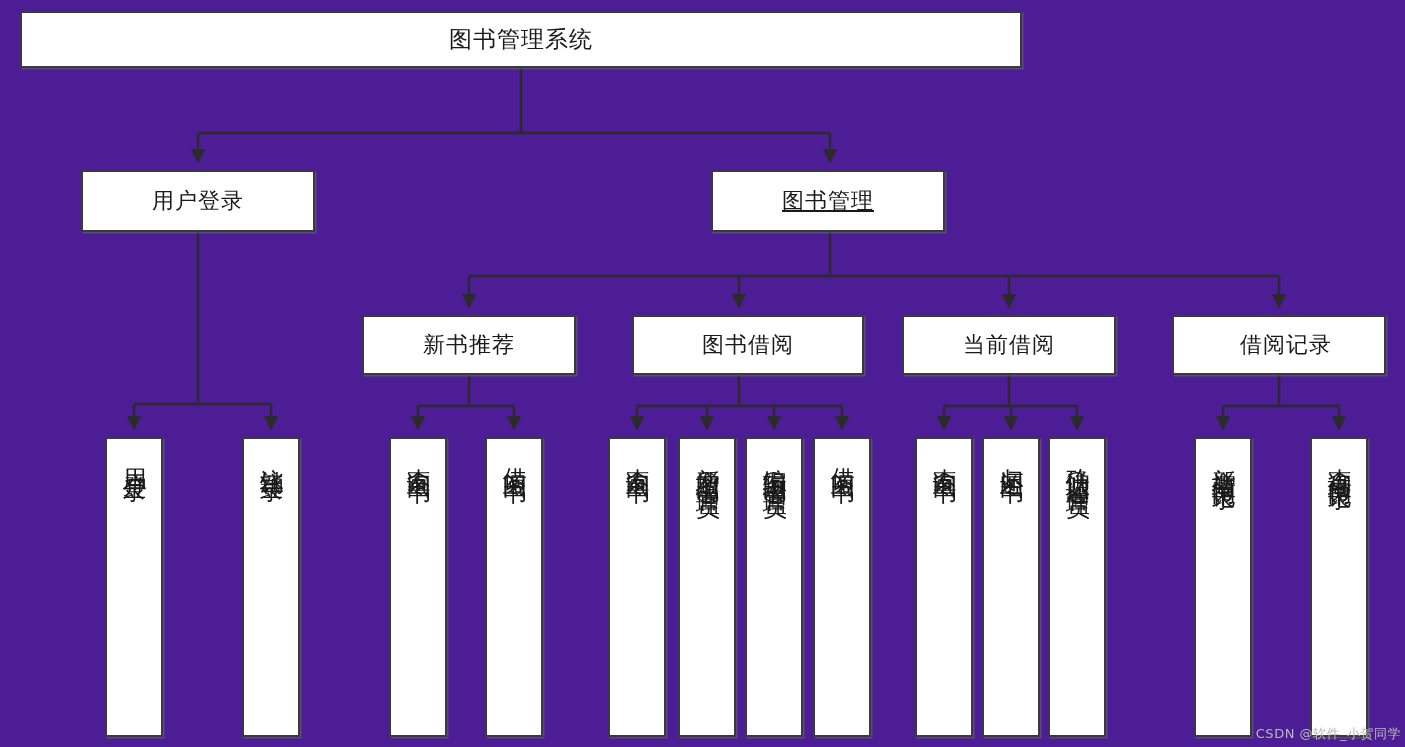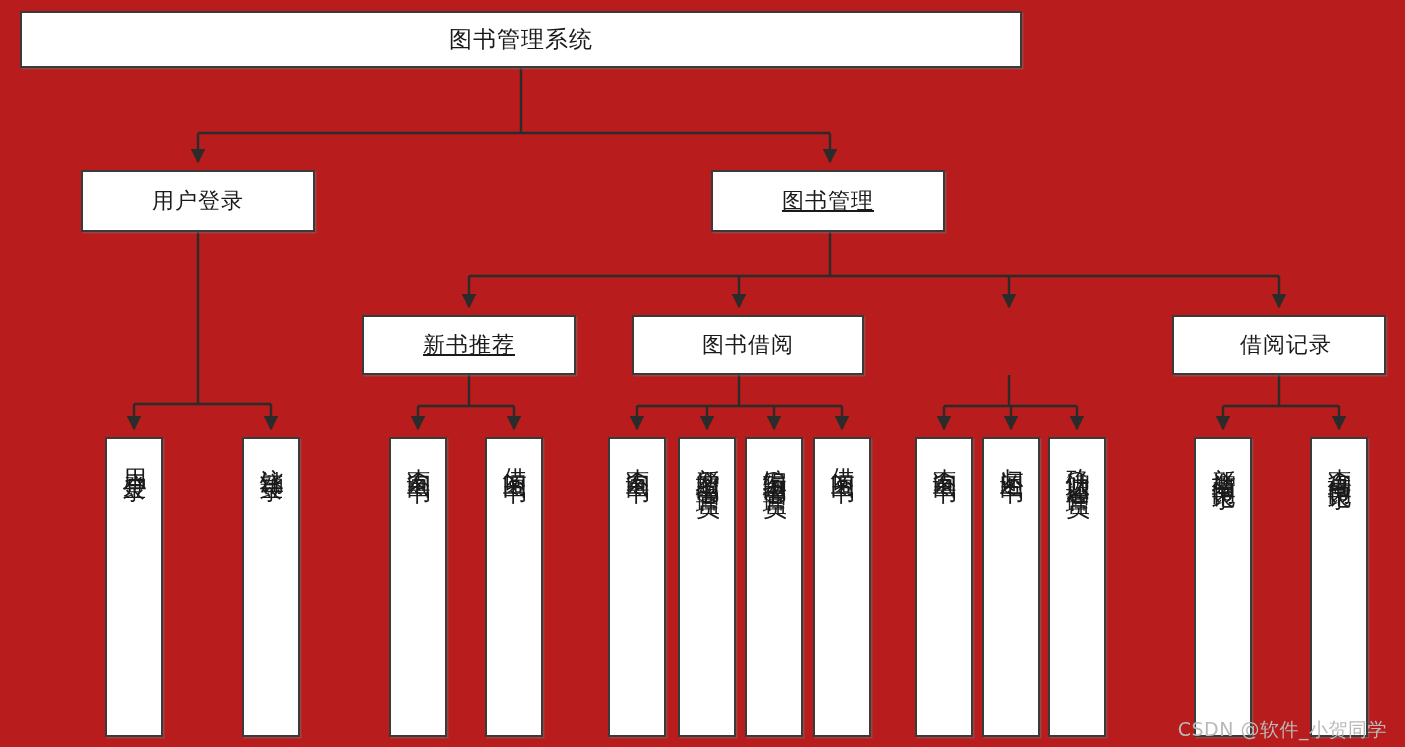--- a/index.html
+++ b/index.html
@@ -8,21 +8,21 @@
     padding: 0;
     background: #ffffff;
   }
   body {
     font-family: "DejaVu Sans", "Liberation Sans", sans-serif;
   }
   #canvas {
     position: relative;
     width: 1405px;
     height: 747px;
-    background: #b91c1c;
+    background: #4c1d95;
     overflow: hidden;
   }
   
   .node {
     position: absolute;
     box-sizing: border-box;
     background: #ffffff;
     border: 2px solid #3a3a3a;
     display: flex;
     align-items: center;
@@ -57,23 +57,23 @@
     position: absolute;
     left: 0;
     top: 0;
     width: 1405px;
     height: 747px;
     pointer-events: none;
   }
   
   #watermark {
     position: absolute;
-    right: 18px;
+    right: 4px;
     bottom: 4px;
-    font-size: 19px;
+    font-size: 13px;
     color: #b9b9b9;
     letter-spacing: 0.5px;
     white-space: nowrap;
     font-family: "DejaVu Sans", "Liberation Sans", sans-serif;
   }
 </style>
 </head>
 <body>
 
 <div id="canvas">
@@ -132,26 +132,29 @@
     <span>图书管理系统</span>
   </div>
 
   <div class="node horiz" style="left:81px; top:170px; width:234px; height:62px;">
     <span>用户登录</span>
   </div>
   <div class="node horiz" style="left:711px; top:170px; width:234px; height:62px;text-decoration:underline;">
     <span>图书管理</span>
   </div>
 
-  <div class="node horiz" style="left:362px; top:315px; width:214px; height:60px;text-decoration:underline;">
+  <div class="node horiz" style="left:362px; top:315px; width:214px; height:60px;">
     <span>新书推荐</span>
   </div>
   <div class="node horiz" style="left:632px; top:315px; width:232px; height:60px;">
     <span>图书借阅</span>
   </div>
+  <div class="node horiz" style="left:902px; top:315px; width:214px; height:60px;">
+    <span>当前借阅</span>
+  </div>
   <div class="node horiz" style="left:1172px; top:315px; width:214px; height:60px;padding-left:14px;">
     <span>借阅记录</span>
   </div>
 
   <div class="node leaf" style="left:105px; top:437px; width:58px; height:300px;">
     <span class="vtext">用户登录</span>
   </div>
   <div class="node leaf" style="left:242px; top:437px; width:58px; height:300px;">
     <span class="vtext">注销登录</span>
   </div>

